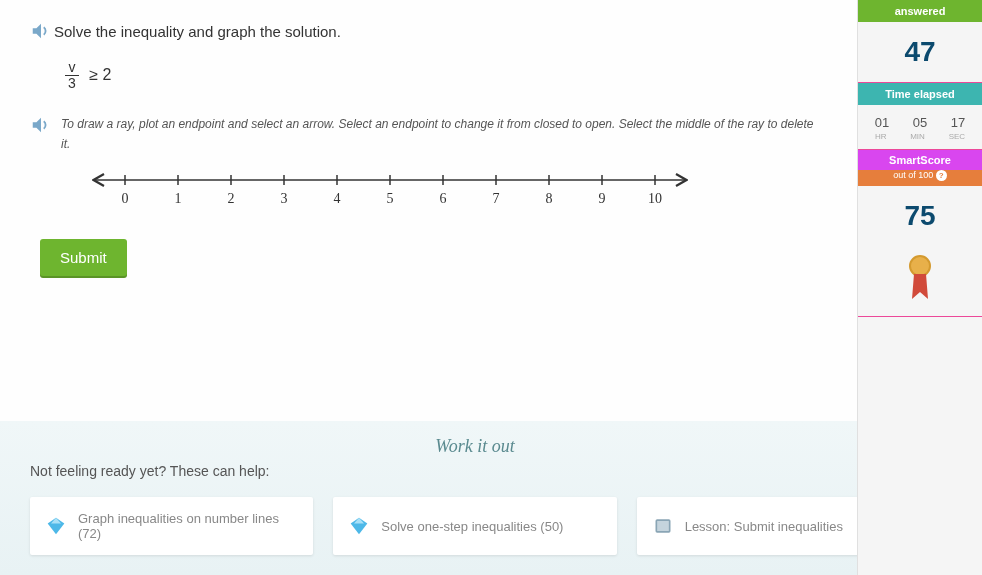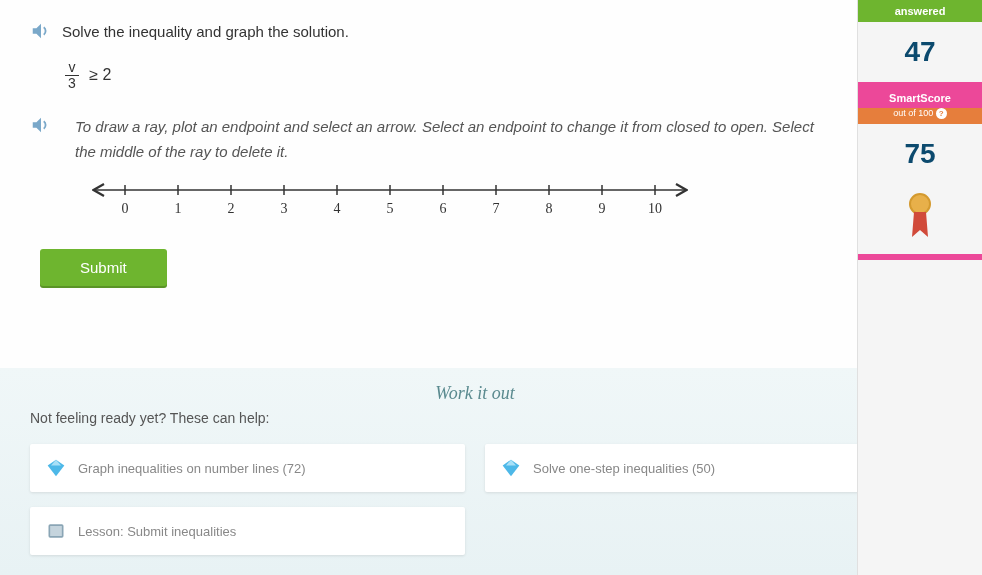--- a/index.html
+++ b/index.html
@@ -24,21 +24,21 @@
       right: 0;
       top: 0;
       width: 125px;
       height: 575px;
       background: #f5f5f5;
       border-left: 1px solid #e0e0e0;
     }
     .question-line {
       display: flex;
       align-items: center;
-      gap: 10px;
+      gap: 2px;
       margin-bottom: 18px;
       color: #333;
       font-size: 15px;
     }
     .speaker-icon {
       width: 22px;
       height: 22px;
       flex-shrink: 0;
     }
     .inequality {
@@ -52,36 +52,36 @@
       text-align: center;
       vertical-align: middle;
       line-height: 1.1;
       font-size: 14px;
     }
     .fraction .num { display: block; border-bottom: 1px solid #333; padding: 0 3px; }
     .fraction .den { display: block; padding: 0 3px; }
     .hint-line {
       display: flex;
       align-items: flex-start;
-      gap: 23px;
+      gap: 9px;
       color: #555;
       font-style: italic;
-      font-size: 15px;
+      font-size: 12px;
       line-height: 1.7;
       margin-bottom: 10px;
     }
     .hint-text { flex: 1; }
     .number-line-wrap {
       margin: 10px 0 20px 50px;
     }
     .submit-btn {
       background: #6eb52f;
       color: #fff;
       border: none;
-      padding: 10px 40px;
+      padding: 10px 20px;
       font-size: 15px;
       border-radius: 3px;
       cursor: pointer;
       margin-left: 10px;
       box-shadow: 0 2px 0 #5a9426;
     }
     .work-it-out {
       position: absolute;
       bottom: 0;
       left: 0;
@@ -98,21 +98,21 @@
       margin-bottom: 6px;
     }
     .work-subtitle {
       text-align: left;
       color: #555;
       font-size: 14px;
       margin-bottom: 18px;
     }
     .related-grid {
       display: grid;
-      grid-template-columns: 1fr 1fr;
+      grid-template-columns: 1fr 1fr 1fr;
       gap: 15px 20px;
     }
     .related-card {
       background: #fff;
       padding: 14px 16px;
       border-radius: 2px;
       box-shadow: 0 1px 3px rgba(0,0,0,0.1);
       display: flex;
       align-items: center;
       gap: 12px;
@@ -126,21 +126,21 @@
       flex-shrink: 0;
     }
     .book-icon {
       width: 20px;
       height: 20px;
       flex-shrink: 0;
     }
     
     .side-block {
       text-align: center;
-      border-bottom: 6px solid #ec4899;
+      border-bottom: 1px solid #ec4899;
     }
     .side-header {
       background: #6eb52f;
       color: #fff;
       font-size: 11px;
       padding: 5px 2px;
       font-weight: bold;
     }
     .side-header.teal { background: #3db5b0; }
     .big-num {
@@ -157,21 +157,21 @@
       color: #555;
     }
     .time-labels {
       display: flex;
       justify-content: space-around;
       padding: 0 5px 8px;
       font-size: 8px;
       color: #aaa;
     }
     .smartscore-header {
-      background: #ec4899;
+      background: #d946ef;
       color: #fff;
       font-size: 11px;
       padding: 4px 2px;
       font-weight: bold;
     }
     .smartscore-sub {
       background: #e67e3c;
       color: #fff;
       font-size: 9px;
       padding: 0 18px 5px;
@@ -291,20 +291,33 @@
     </div>
   </div>
 </div>
 
 <div class="sidebar">
   <div class="side-block">
     <div class="side-header">answered</div>
     <div class="big-num">47</div>
   </div>
   <div class="side-block">
+    <div class="side-header teal">Time elapsed</div>
+    <div class="time-row">
+      <span>01</span>
+      <span>05</span>
+      <span>17</span>
+    </div>
+    <div class="time-labels">
+      <span>HR</span>
+      <span>MIN</span>
+      <span>SEC</span>
+    </div>
+  </div>
+  <div class="side-block">
     <div class="smartscore-header">SmartScore</div>
     <div class="smartscore-sub">
       <span>out of 100</span>
       <span class="help-circle">?</span>
     </div>
     <div class="big-num">75</div>
     <svg class="ribbon" viewBox="0 0 30 50">
       <circle cx="15" cy="12" r="10" fill="#e8b04a" stroke="#d49a2f" stroke-width="2"></circle>
       <path d="M9 20 L7 45 L15 38 L23 45 L21 20 Z" fill="#d14a3a"></path>
     </svg>

